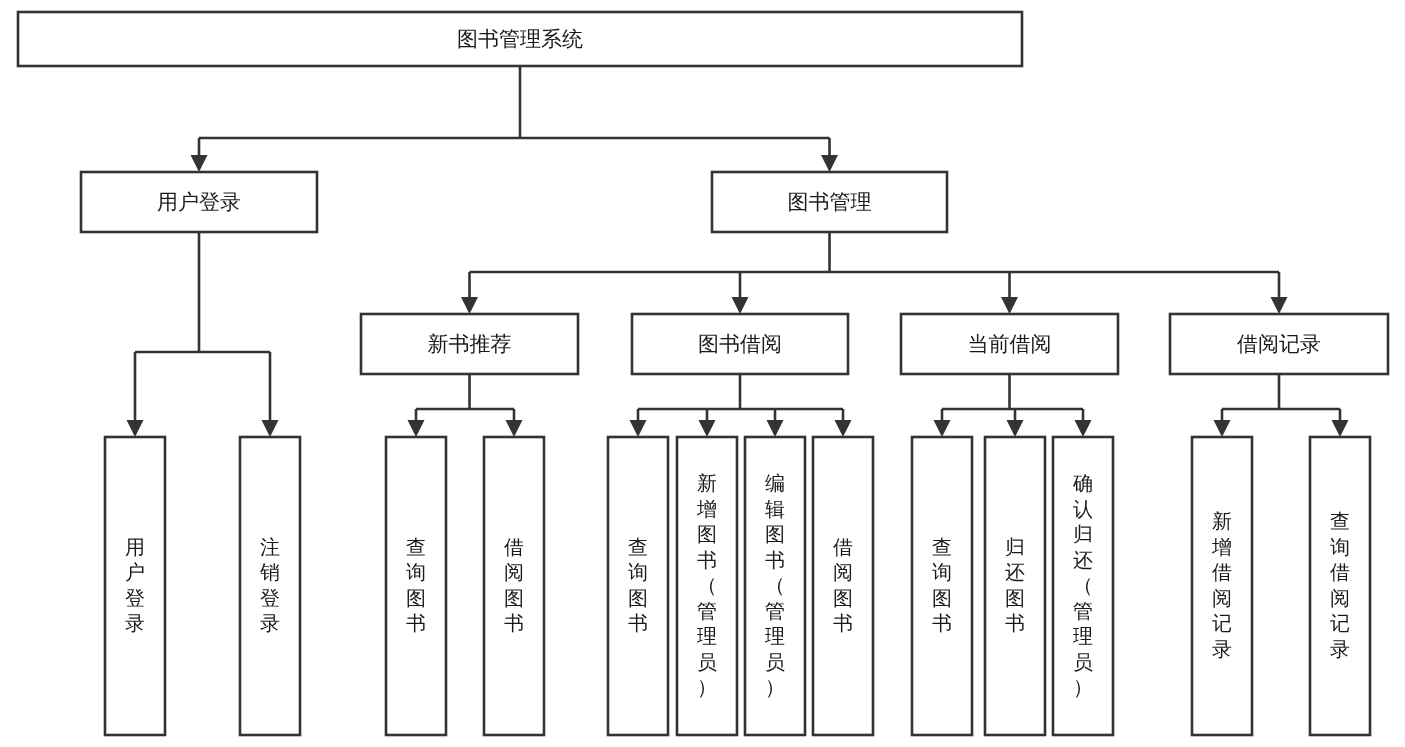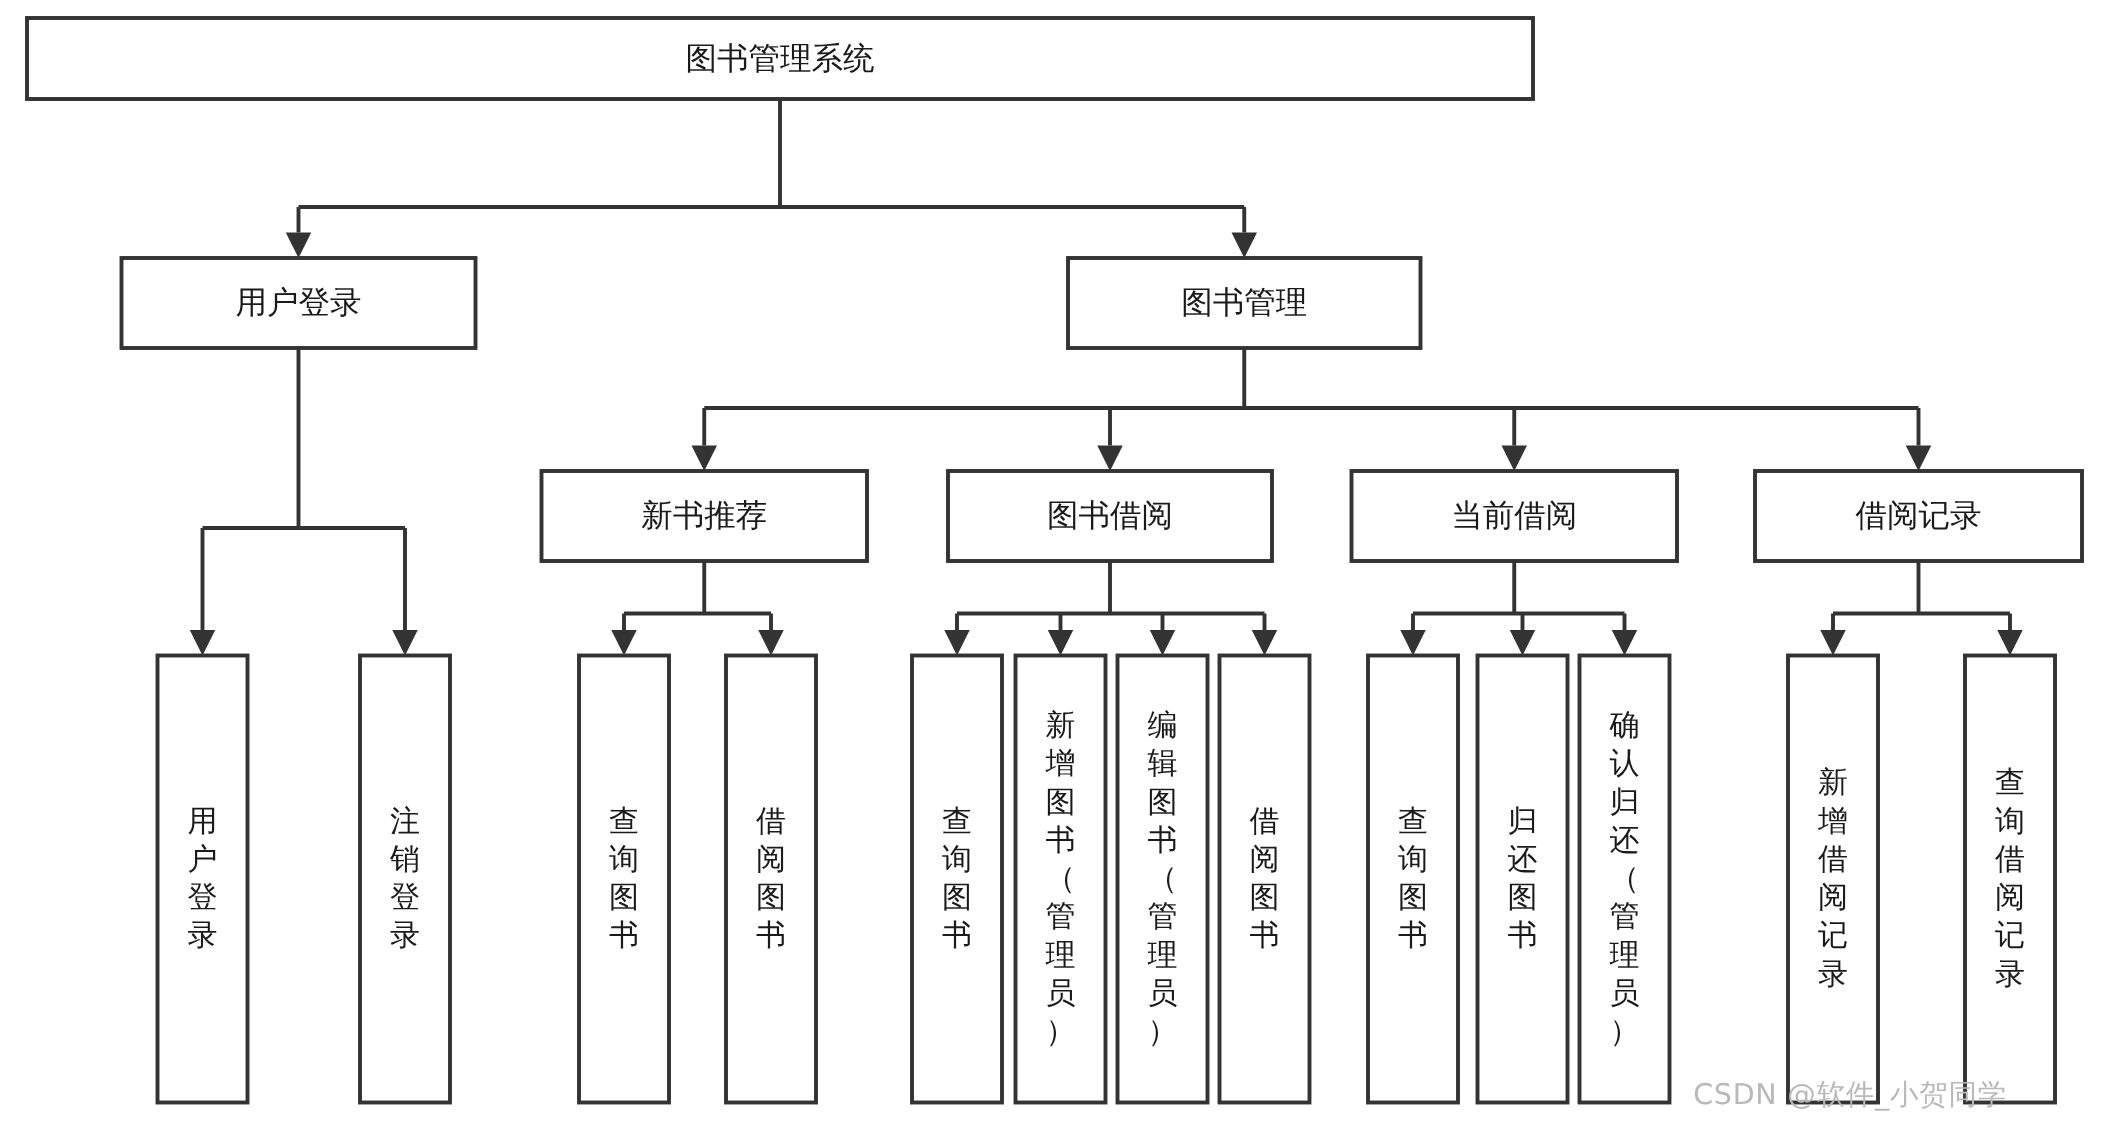--- a/index.html
+++ b/index.html
@@ -201,15 +201,14 @@
           <rect x="1192" y="437" width="60" height="298" class="node-box"></rect>
           <text x="1222" y="528.25" class="node-label-v"><tspan x="1222" dy="0">新</tspan><tspan x="1222" dy="25.5">增</tspan><tspan x="1222" dy="25.5">借</tspan><tspan x="1222" dy="25.5">阅</tspan><tspan x="1222" dy="25.5">记</tspan><tspan x="1222" dy="25.5">录</tspan></text>
         </g>
         <g>
           <rect x="1310" y="437" width="60" height="298" class="node-box"></rect>
           <text x="1340" y="528.25" class="node-label-v"><tspan x="1340" dy="0">查</tspan><tspan x="1340" dy="25.5">询</tspan><tspan x="1340" dy="25.5">借</tspan><tspan x="1340" dy="25.5">阅</tspan><tspan x="1340" dy="25.5">记</tspan><tspan x="1340" dy="25.5">录</tspan></text>
         </g>
       </g>
   </svg>
 
-  <div class="watermark">CSDN @软件_小贺同学</div>
 
 </div>
 
 </body></html>

